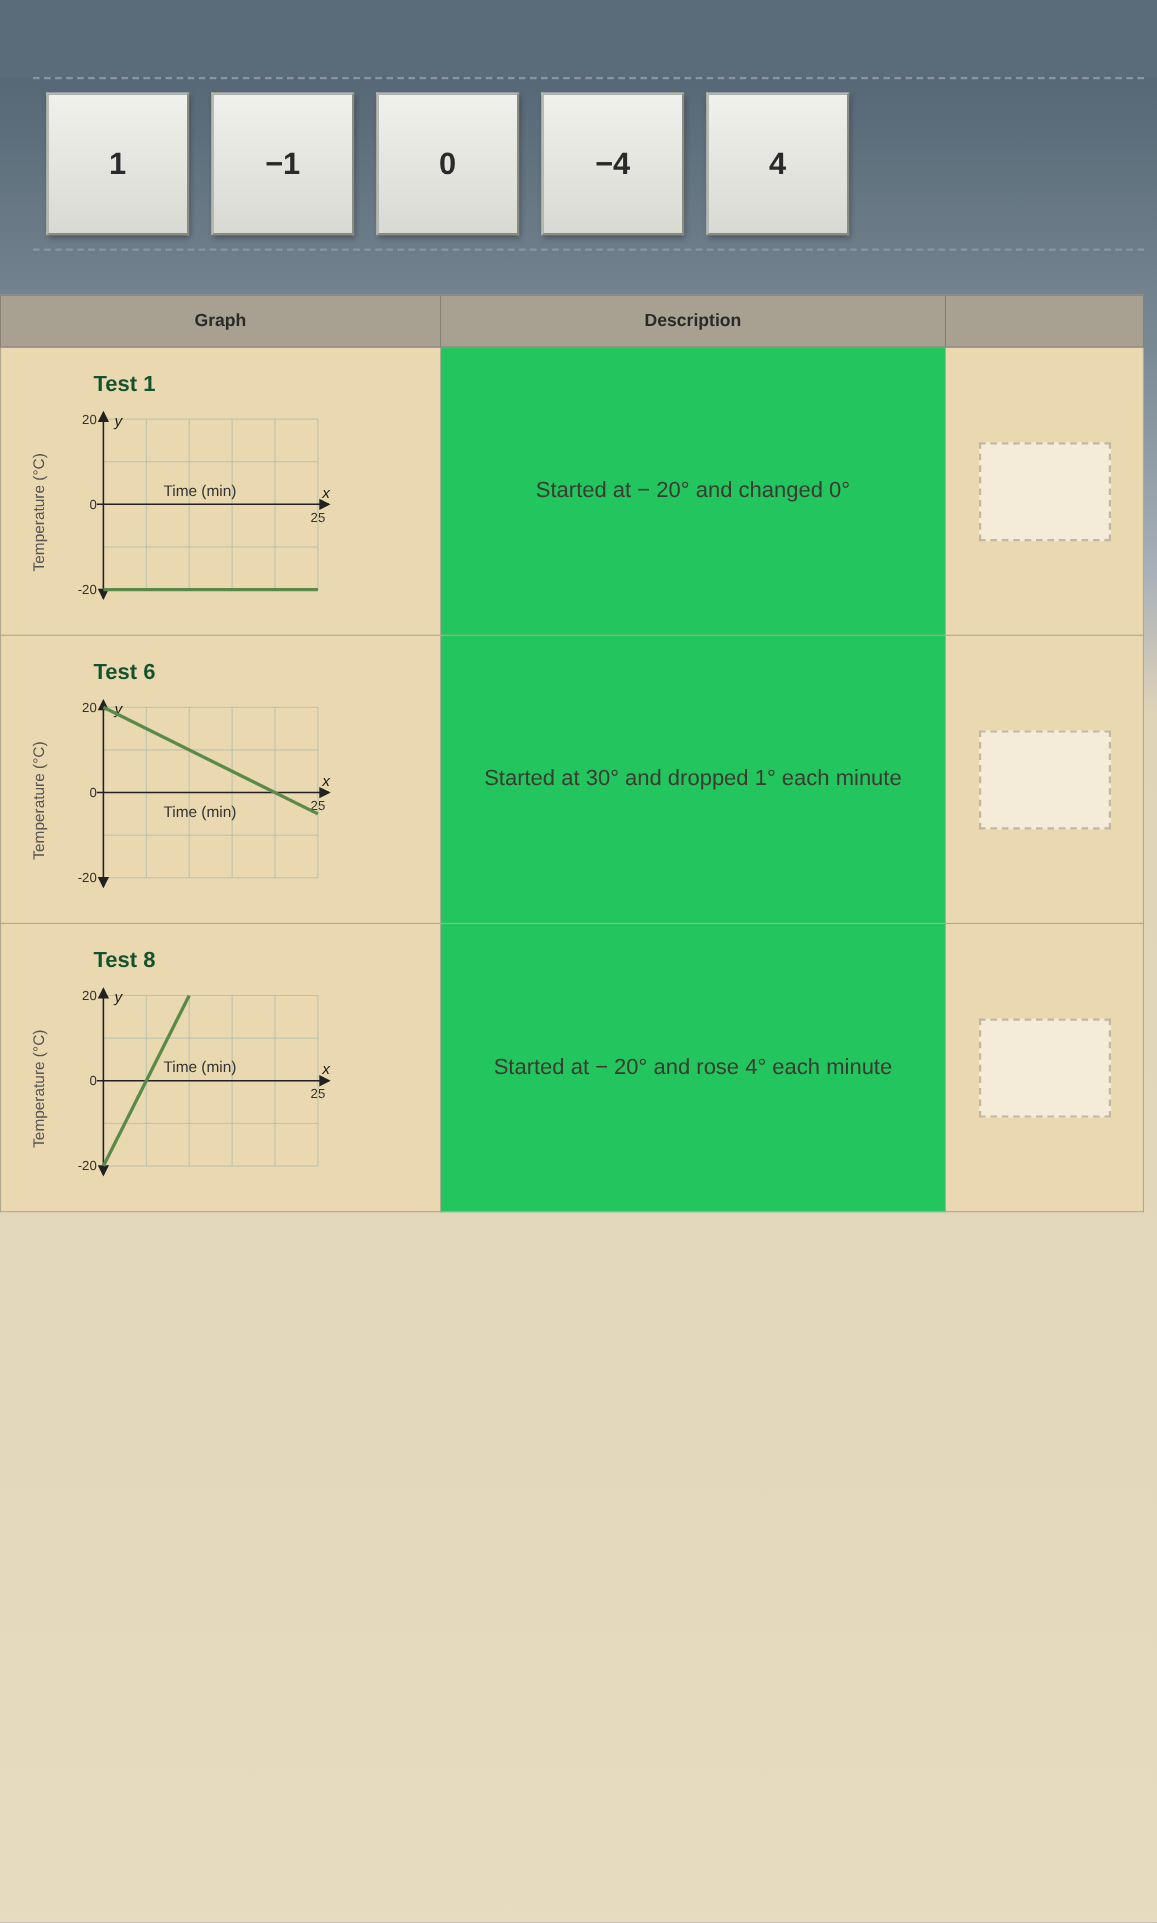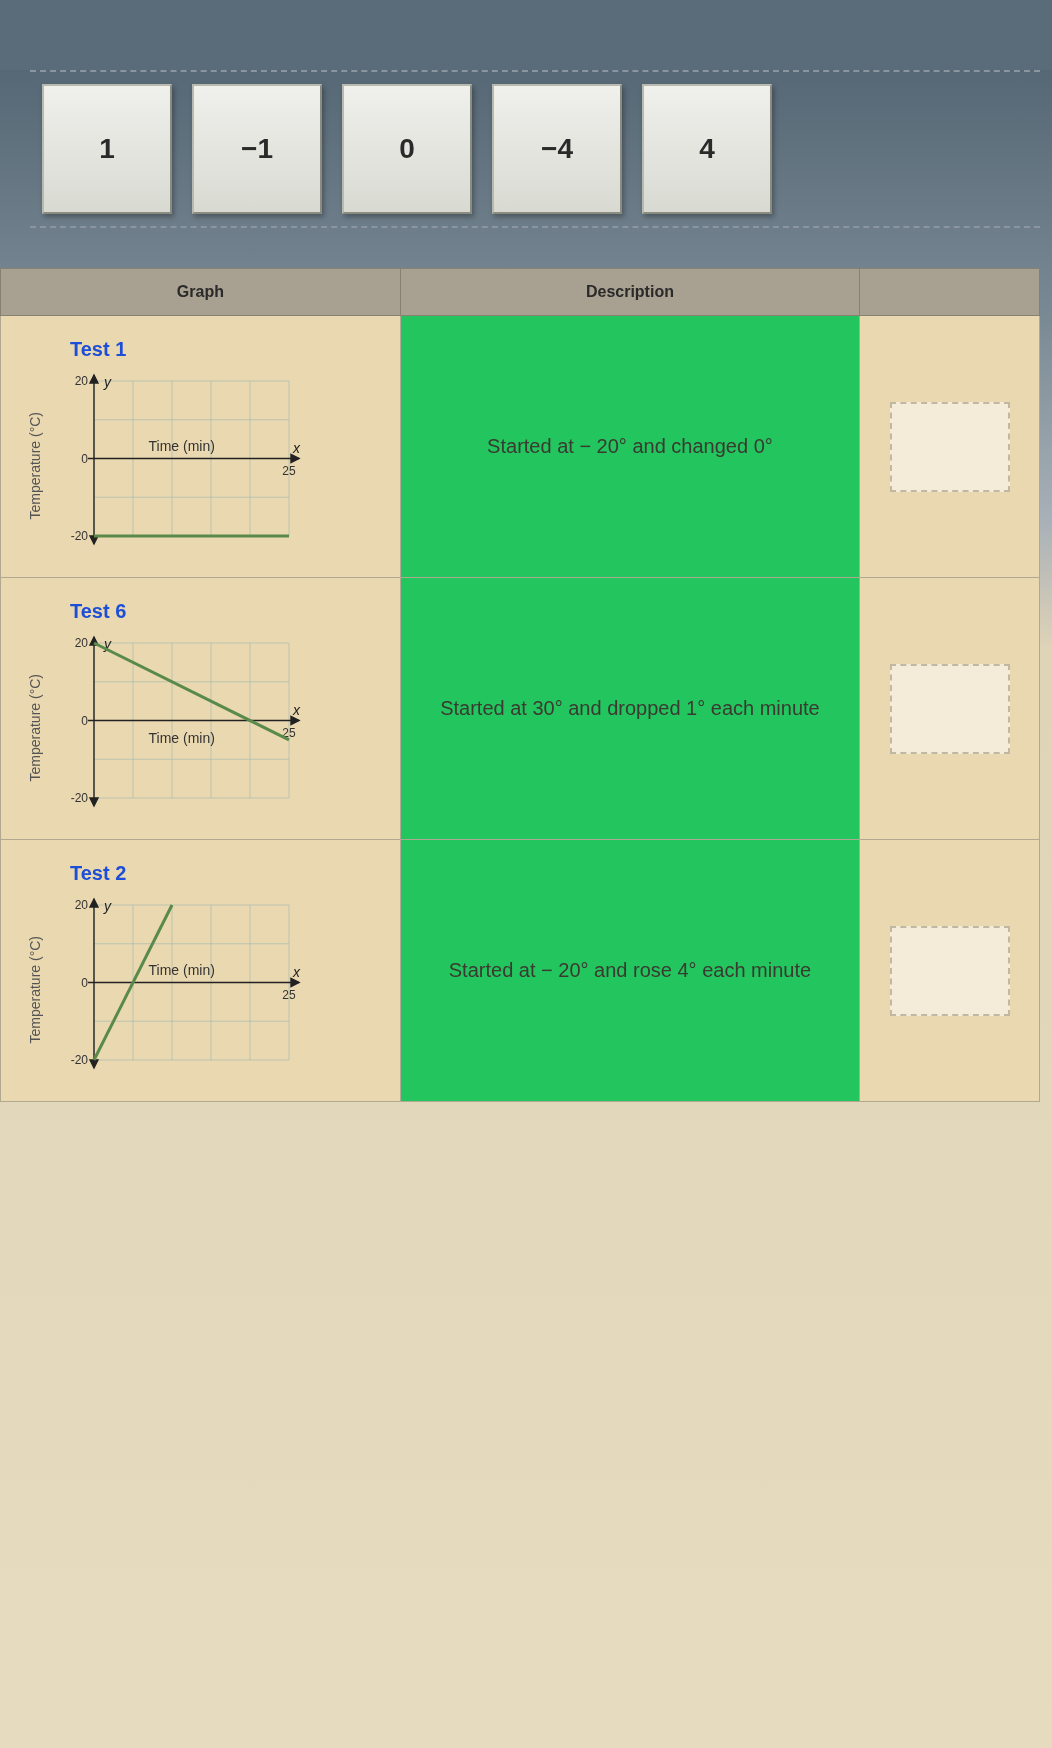--- a/index.html
+++ b/index.html
@@ -96,23 +96,23 @@
   }
   .ylabel {
     writing-mode: vertical-rl;
     transform: rotate(180deg);
     font-size: 14px;
     color: #555;
   }
   .chart-title {
     font-weight: bold;
     font-size: 20px;
-    margin: 6px 0 10px 53px;
+    margin: 6px 0 10px 68px;
     text-align: left;
-    color: #1d4ed8;
+    color: #14532d;
   }
   svg.chart { background: transparent; }
   .dropzone {
     width: 120px; height: 90px;
     border: 2px dashed #c0b8a0;
     margin: 0 auto;
     background: #f4ecd8;
   }
 </style>
 </head>
@@ -226,21 +226,21 @@
               </svg>
       </div>
     </td>
     <td class="desc-cell">Started at 30° and dropped 1° each minute</td>
     <td class="slope-cell">
       <div class="dropzone"></div>
     </td>
         </tr>
         <tr>
     <td class="graph-cell">
-      <div class="chart-title">Test 2</div>
+      <div class="chart-title">Test 8</div>
       <div class="chart-wrap">
         <div class="ylabel">Temperature (°C)</div>
         <svg class="chart" width="260" height="190">
                 <g stroke="#8ab0b0" stroke-width="0.6" opacity="0.8">
                   <line x1="45" y1="10" x2="45" y2="165"></line>
                   <line x1="84" y1="10" x2="84" y2="165"></line>
                   <line x1="123" y1="10" x2="123" y2="165"></line>
                   <line x1="162" y1="10" x2="162" y2="165"></line>
                   <line x1="201" y1="10" x2="201" y2="165"></line>
                   <line x1="240" y1="10" x2="240" y2="165"></line>

